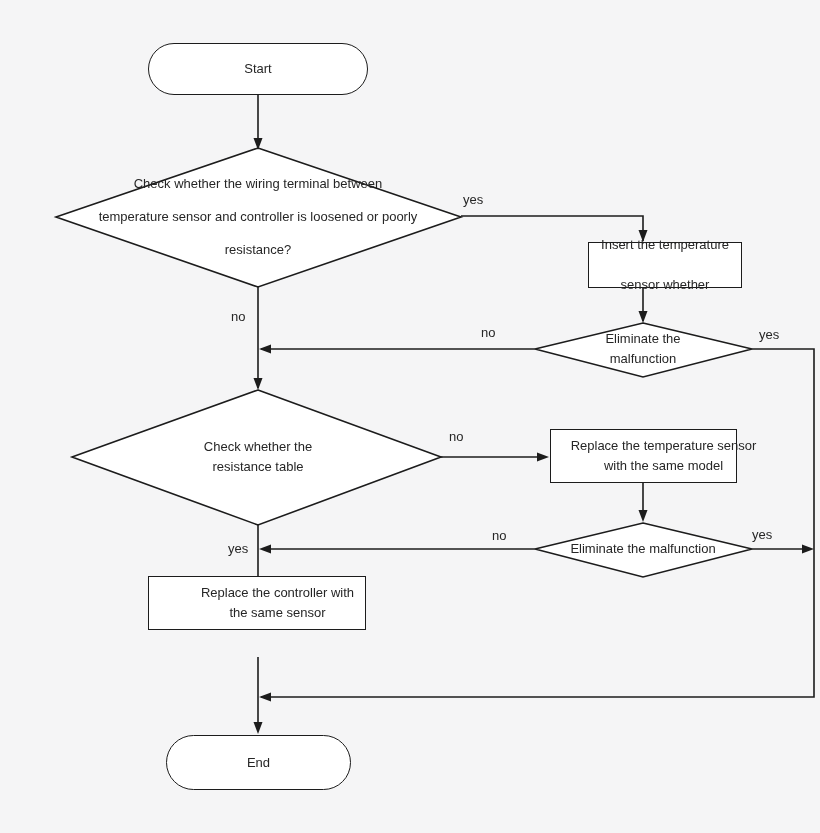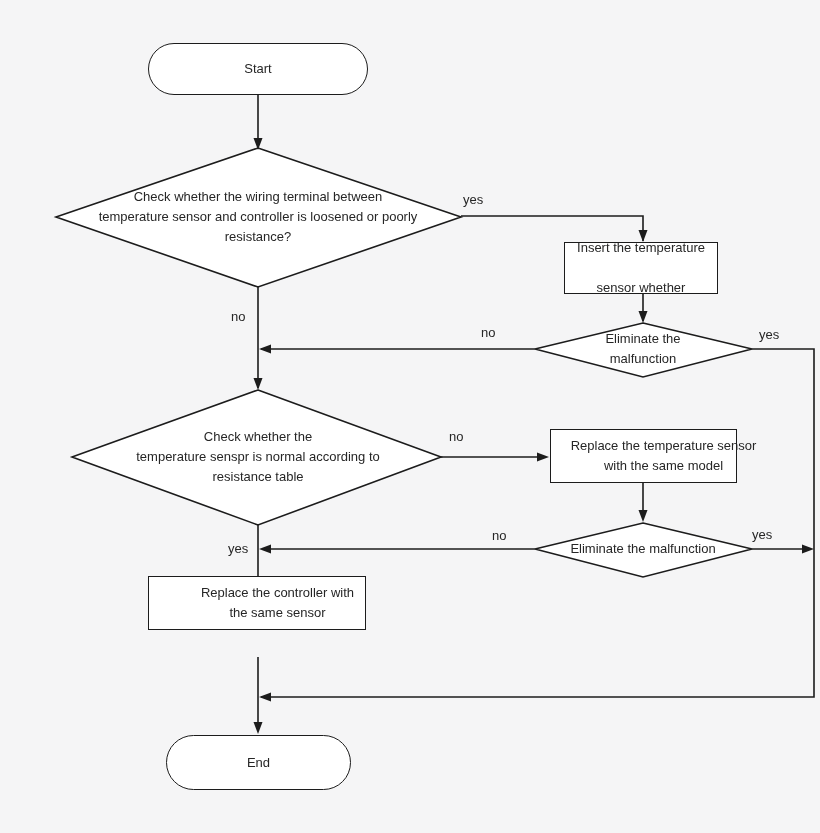--- a/index.html
+++ b/index.html
@@ -69,53 +69,52 @@
     <polygon class="arrowhead" points="618,522 613.5,510 622.5,510"></polygon>
     <polygon class="arrowhead" points="234,549 246,544.5 246,553.5"></polygon>
     <polygon class="arrowhead" points="233,602 228.5,590 237.5,590"></polygon>
     <polygon class="arrowhead" points="233,734 228.5,722 237.5,722"></polygon>
   </svg>
 
   <div class="node pill" style="left:123px;top:43px;width:220px;height:52px;">
     <div>Start</div>
   </div>
 
-  <div class="node" style="left:539px;top:242px;width:154px;height:52px;gap:20px;">
+  <div class="node" style="left:563px;top:242px;width:154px;height:46px;gap:20px;">
     <div>Insert the temperature</div>
     <div>sensor whether</div>
   </div>
 
   <div class="node" style="left:525px;top:429px;width:187px;height:54px;padding-left:40px;">
     <div>Replace the temperature sensor</div>
     <div>with the same model</div>
   </div>
 
   <div class="node" style="left:123px;top:576px;width:218px;height:54px;padding-left:41px;">
     <div>Replace the controller with</div>
     <div>the same sensor</div>
   </div>
 
   <div class="node pill" style="left:141px;top:735px;width:185px;height:55px;">
     <div>End</div>
   </div>
 
-  <div class="dlabel" style="left:33px;top:187px;width:400px;height:60px;">
+  <div class="dlabel" style="left:33px;top:187px;width:400px;height:60px;gap:13px;">
     <div>Check whether the wiring terminal between</div>
     <div>temperature sensor and controller is loosened or poorly</div>
     <div>resistance?</div>
   </div>
 
   <div class="dlabel" style="left:543px;top:329px;width:150px;height:40px;">
     <div>Eliminate the</div>
     <div>malfunction</div>
   </div>
 
   <div class="dlabel" style="left:33px;top:427px;width:400px;height:60px;">
     <div>Check whether the</div>
-    <div>temperature senspr is normal according to</div>
     <div>resistance table</div>
   </div>
 
   <div class="dlabel" style="left:518px;top:539px;width:200px;height:20px;">
     <div>Eliminate the malfunction</div>
   </div>
 
   <div class="elabel" style="left:438px;top:192px;">yes</div>
   <div class="elabel" style="left:206px;top:309px;">no</div>
   <div class="elabel" style="left:456px;top:325px;">no</div>

